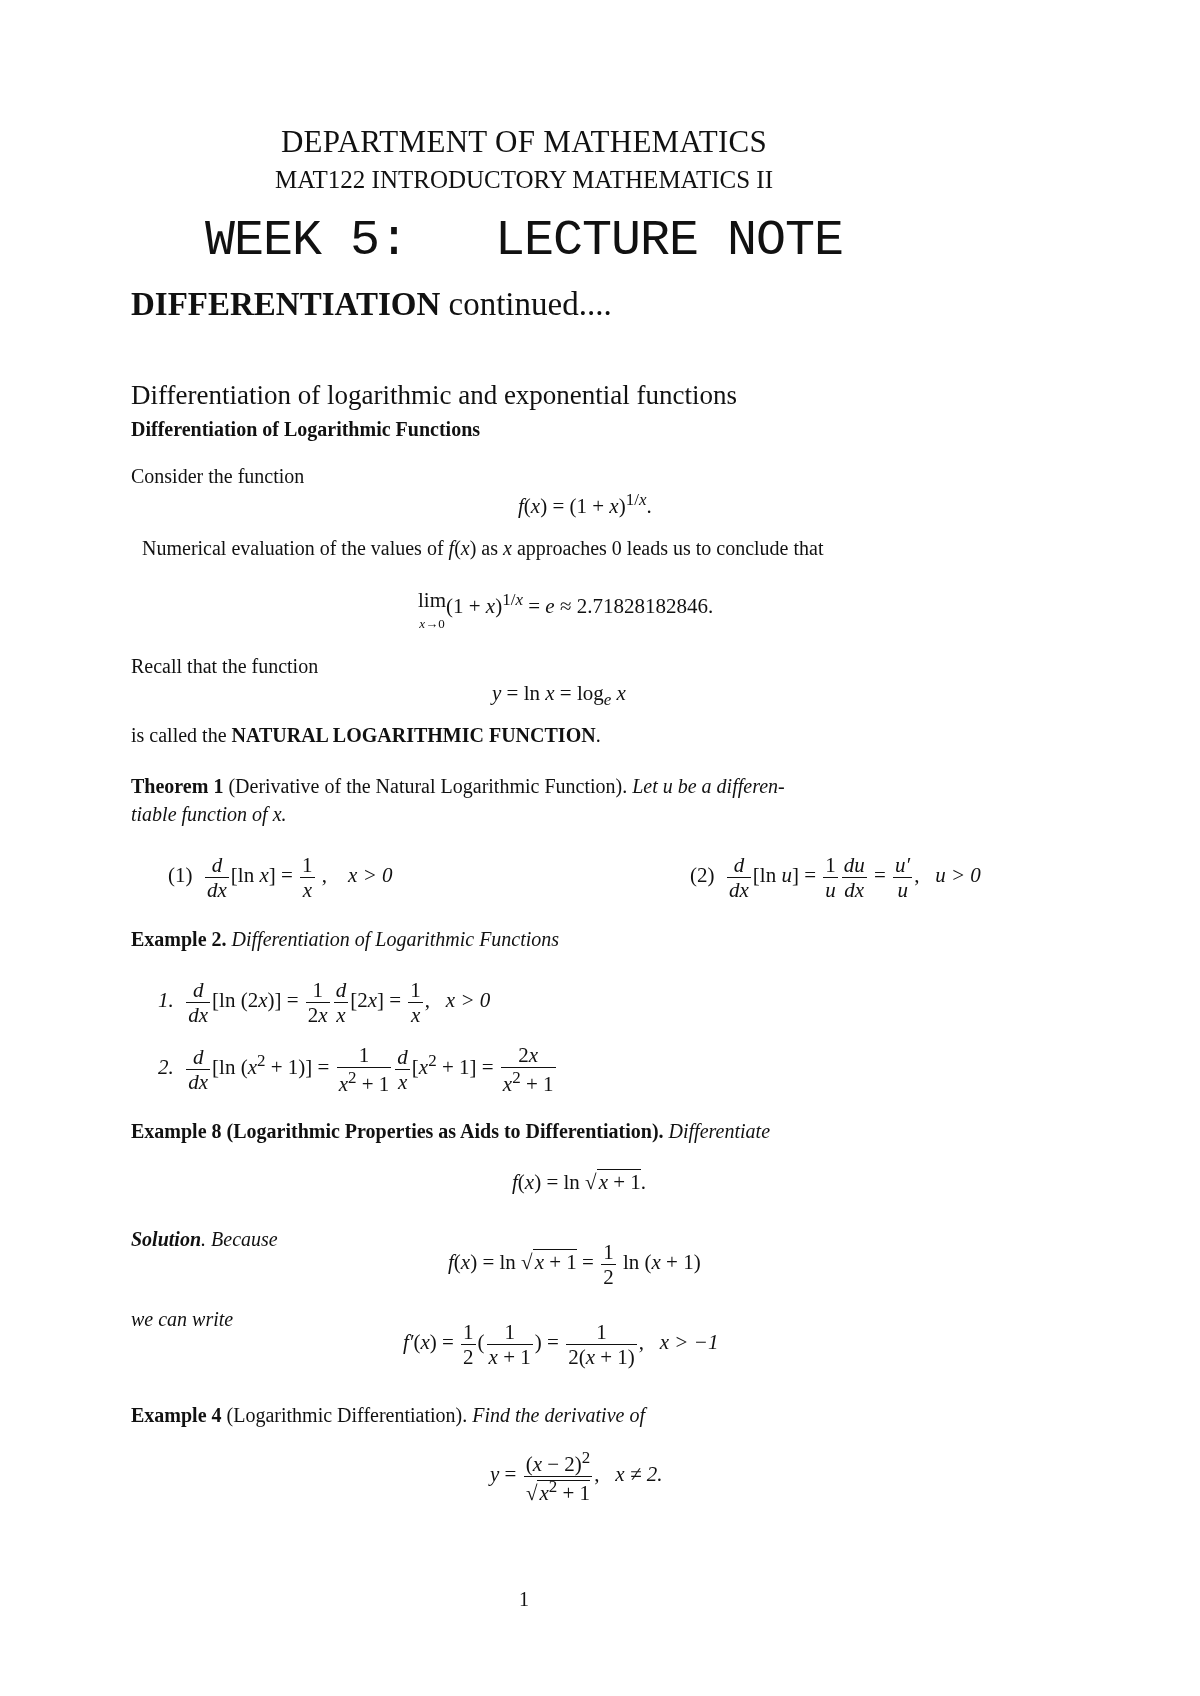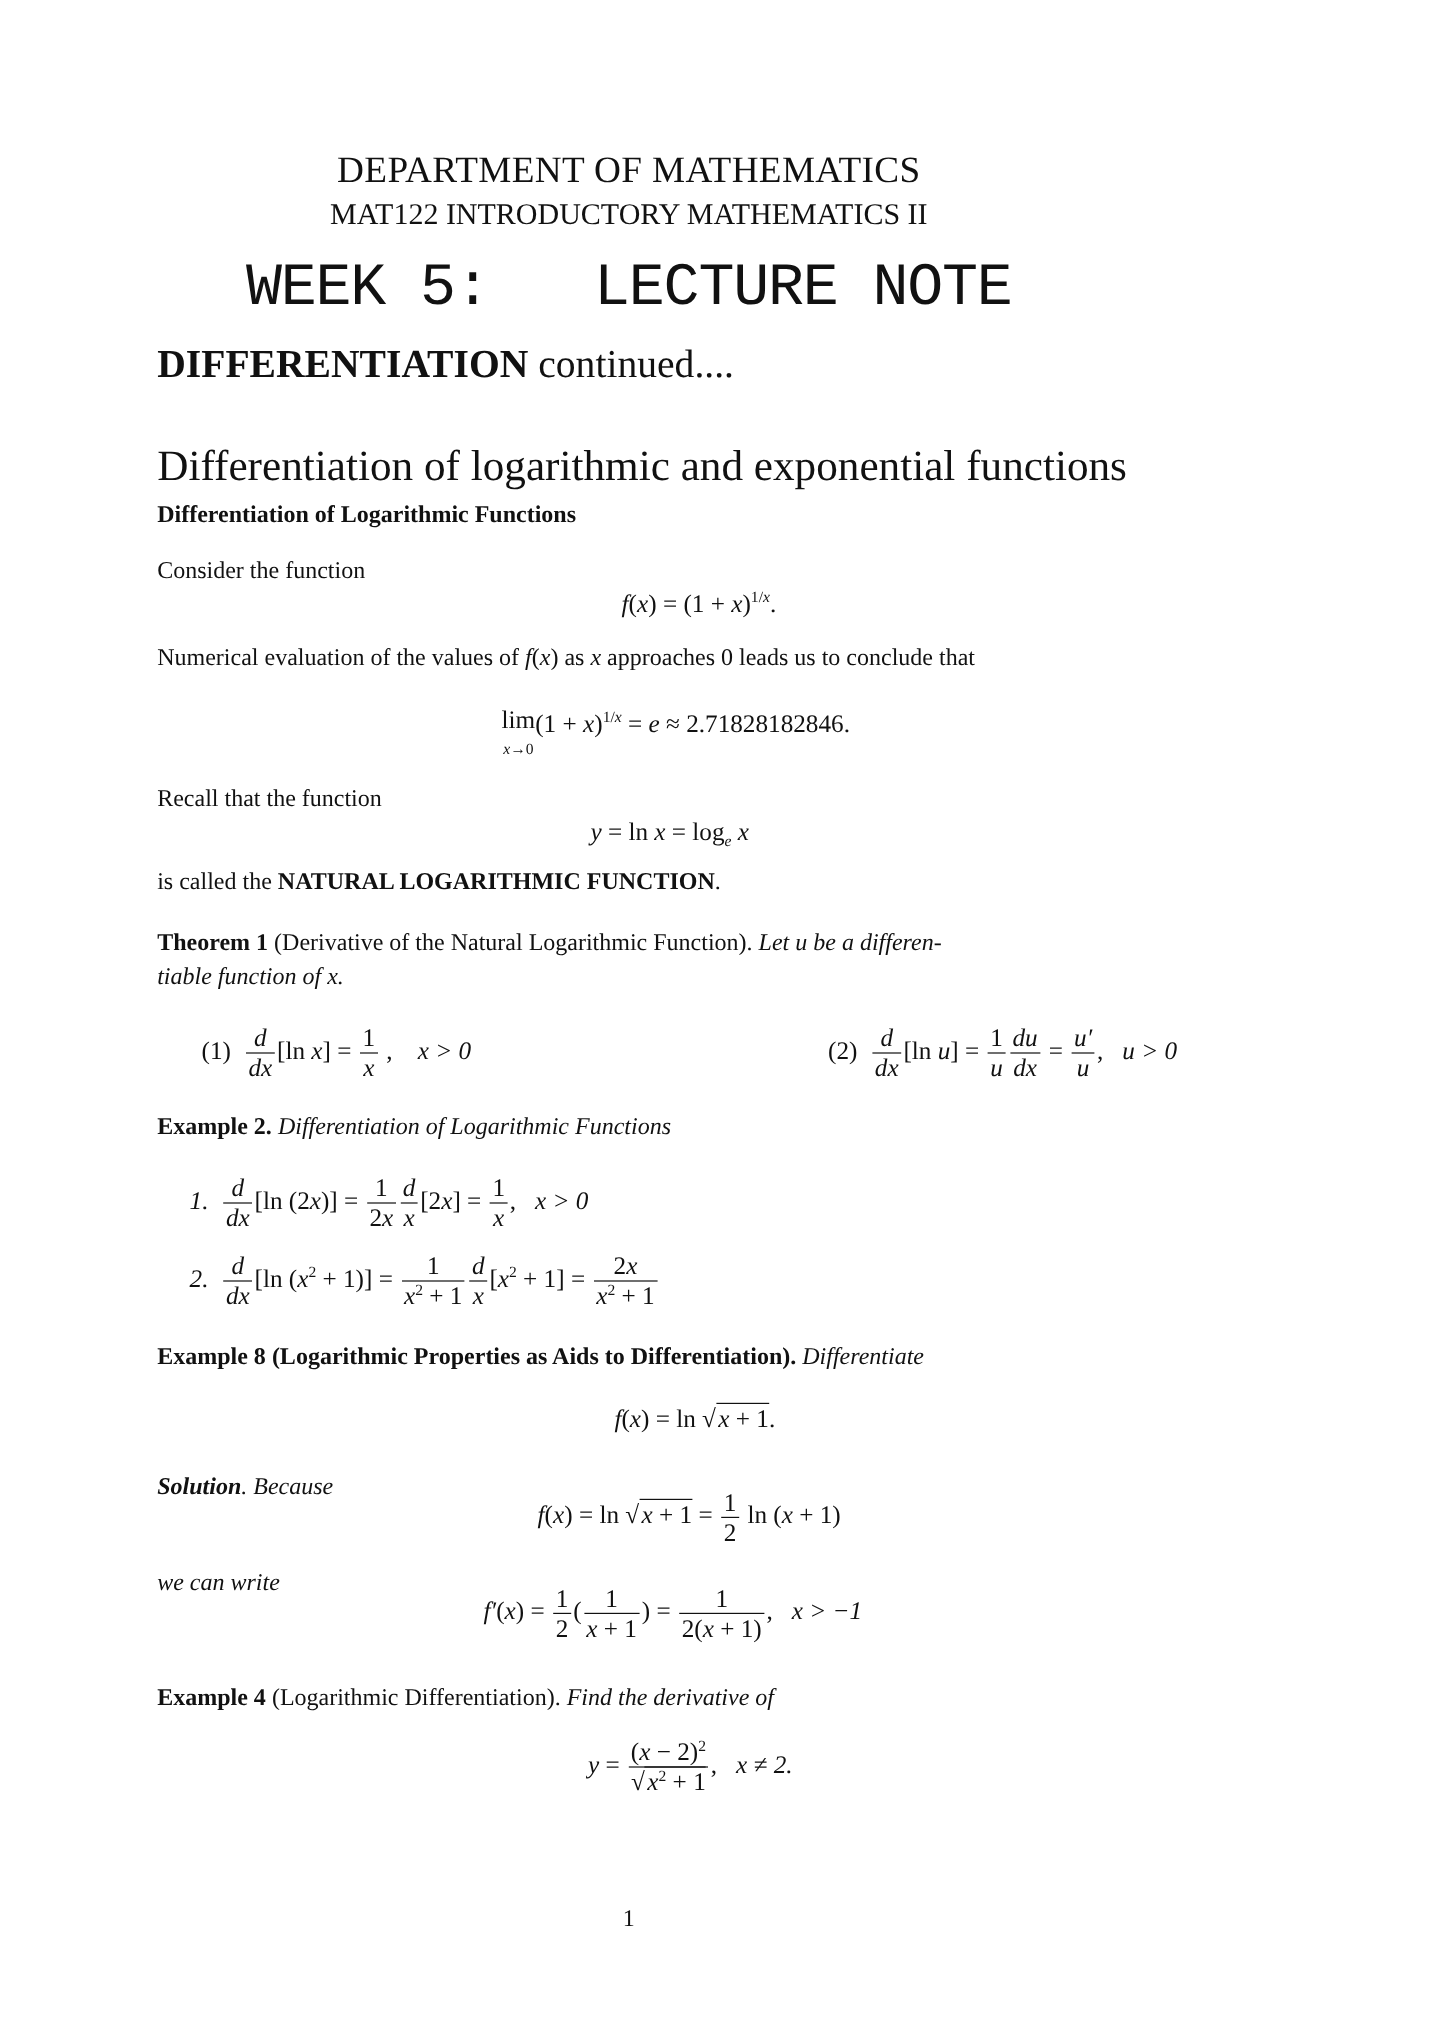--- a/index.html
+++ b/index.html
@@ -5,28 +5,28 @@
   html, body { margin: 0; padding: 0; background: #ffffff; }
   body { width: 1200px; height: 1696px; position: relative; overflow: hidden;
          font-family: "Liberation Serif", "DejaVu Serif", serif; color: #111; }
   .abs { position: absolute; white-space: nowrap; }
   .center { left: 0; width: 1048px; text-align: center; }
   .dept { top: 124px; font-size: 31px; letter-spacing: 0.3px; }
   .course { top: 166px; font-size: 25px; }
   .week { top: 212px; font-size: 50px; font-family: "Liberation Mono", "DejaVu Sans Mono", monospace; letter-spacing: -1px; }
   .h1 { top: 286px; left: 131px; font-size: 33px; }
   .h1 b { font-weight: bold; }
-  .h2 { top: 367px; left: 131px; font-size: 36px; text-align: right; }
+  .h2 { top: 380px; left: 131px; font-size: 27px; text-align: right; }
   .h3 { top: 418px; left: 131px; font-size: 20px; font-weight: bold; }
   .p { font-size: 20px; left: 131px; }
   .eq { font-size: 21px; }
   .frac { display: inline-block; vertical-align: middle; text-align: center; margin: 0 2px; }
   .frac > span { display: block; line-height: 1.15; padding: 0 2px; }
   .frac > span.num { border-bottom: 1px solid #111; }
-  sup, sub { font-size: 13px; }
+  sup, sub { font-size: 17px; }
   .sqrt { border-top: 1px solid #111; padding-left: 2px; }
   .it { font-style: italic; }
   .bold { font-weight: bold; }
   .pagenum { top: 1588px; font-size: 20px; }
 </style>
 </head>
 <body>
 
 <div>
 
@@ -37,21 +37,21 @@
   <div class="abs h1"><b>DIFFERENTIATION</b><span> continued....</span></div>
   <div class="abs h2">Differentiation of logarithmic and exponential functions</div>
   <div class="abs h3">Differentiation of Logarithmic Functions</div>
 
   <div class="abs p" style="top:465px;">Consider the function</div>
 
   <div class="abs eq" style="top:490px; left:518px;">
     <span class="it">f</span>(<span class="it">x</span>) = (1 + <span class="it">x</span>)<sup>1/<span class="it">x</span></sup>.
   </div>
 
-  <div class="abs p" style="top:537px;">
+  <div class="abs p" style="top:537px;margin-left:11px;">
     Numerical evaluation of the values of <span class="it">f</span>(<span class="it">x</span>) as <span class="it">x</span> approaches 0 leads us to conclude that
   </div>
 
   <div class="abs eq" style="top:590px; left:418px;">
     <span style="display:inline-block; text-align:center; vertical-align:top; line-height:1;">lim<br><span style="font-size:13px;" class="it">x</span><span style="font-size:13px;">→0</span></span>(1 + <span class="it">x</span>)<sup>1/<span class="it">x</span></sup> = <span class="it">e</span> ≈ <span>2.71828182846.</span>
   </div>
 
   <div class="abs p" style="top:655px;">Recall that the function</div>
 
   <div class="abs eq" style="top:681px; left:492px;">

